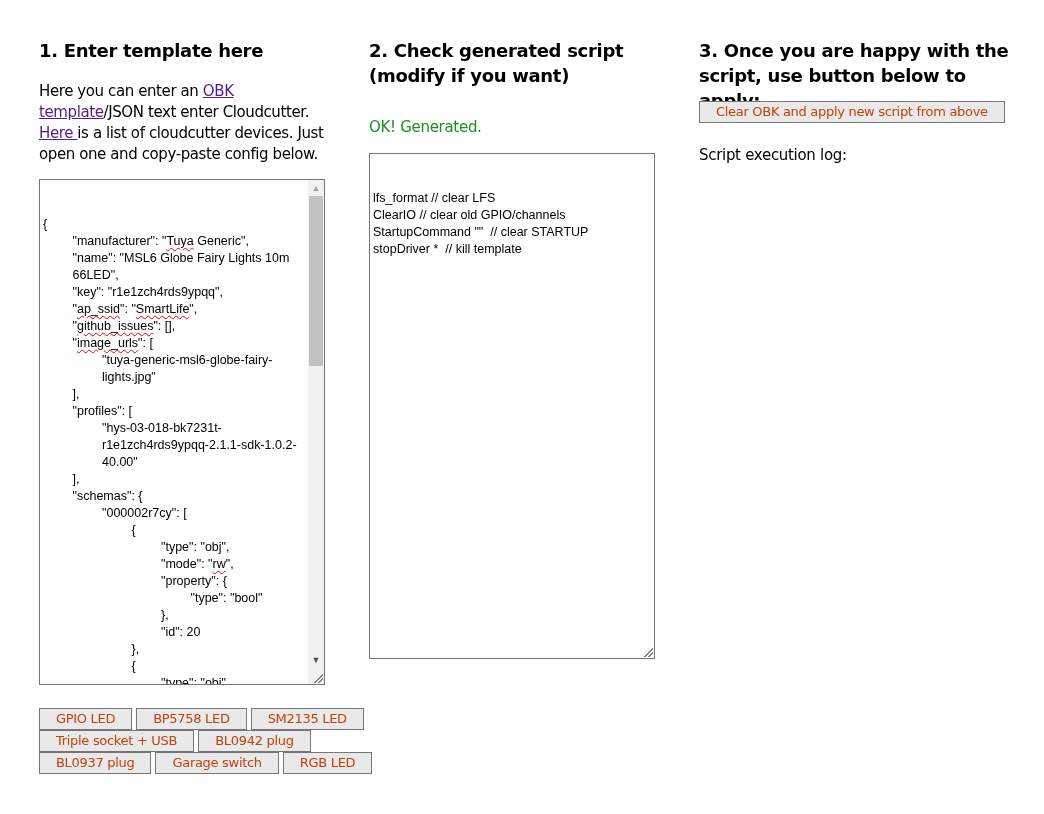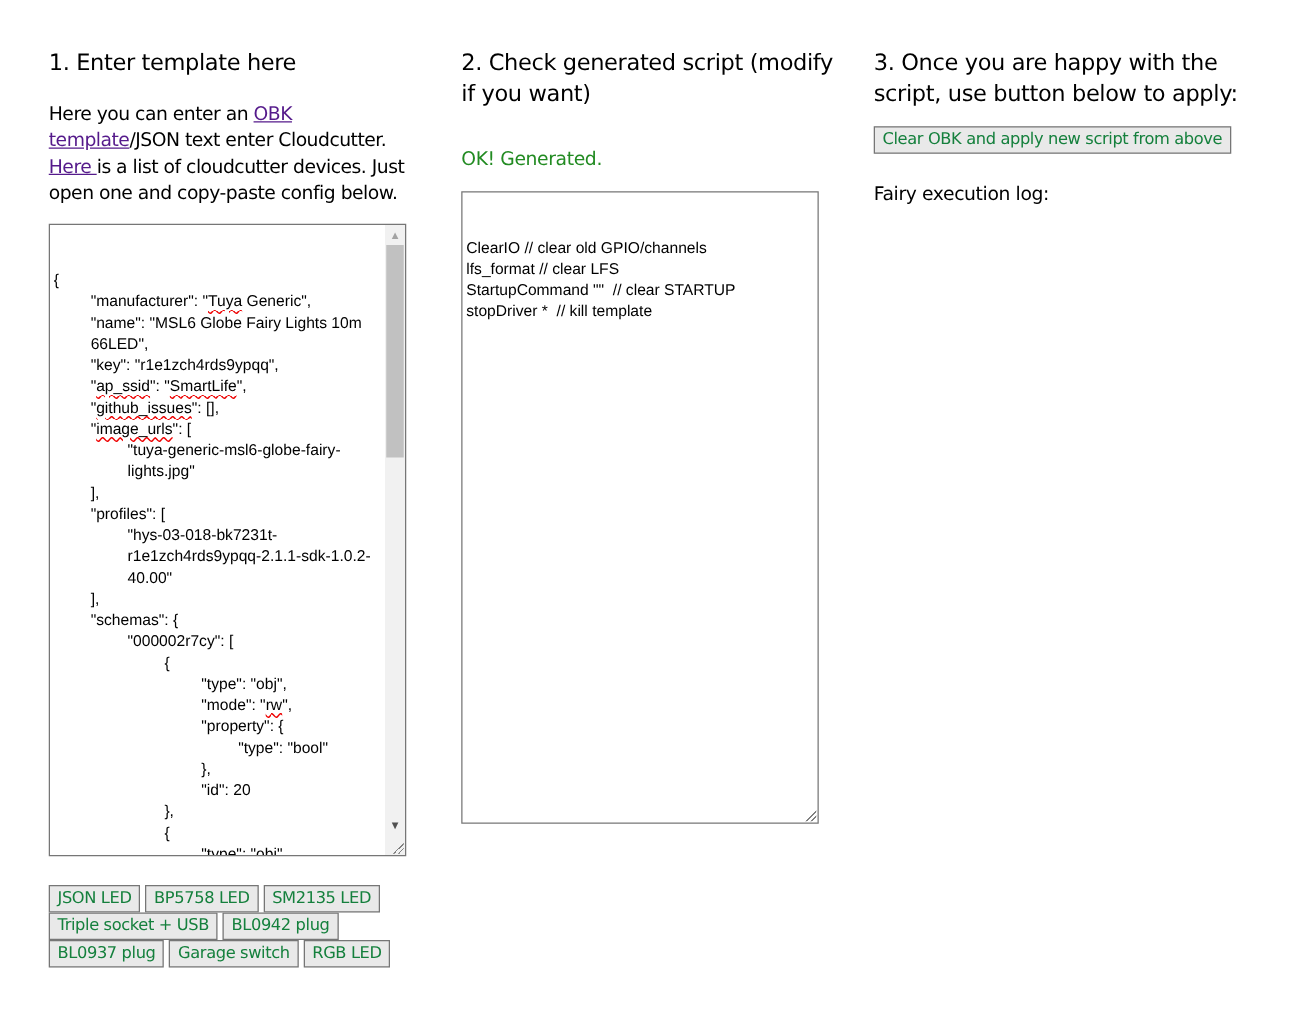--- a/index.html
+++ b/index.html
@@ -6,21 +6,21 @@
   body {
     width: 1044px; height: 814px; position: relative; overflow: hidden;
     font-family: "DejaVu Sans", "Liberation Sans", sans-serif;
     color: #000;
   }
   .col { position: absolute; top: 38px; }
   #col1 { left: 39px; width: 290px; }
   #col2 { left: 369px; width: 310px; }
   #col3 { left: 699px; width: 320px; }
   h3 {
-    font-size: 18px; font-weight: normal; margin: 0; line-height: 25px;
+    font-size: 18px; font-weight: bold; margin: 0; line-height: 25px;
     letter-spacing: -0.3px;
   }
   .intro {
     font-size: 15px; line-height: 21px; margin-top: 18px;
     letter-spacing: -0.4px;
   }
   .intro a { color: #551a8b; text-decoration: underline; }
   .ta {
     position: absolute; box-sizing: border-box;
     border: 1px solid #767676; background: #fff;
@@ -45,21 +45,21 @@
   .resize-grip {
     position: absolute; right: 1px; bottom: 1px; width: 10px; height: 10px;
     background: linear-gradient(135deg, transparent 0 55%, #808080 55% 62%, transparent 62% 75%, #808080 75% 82%, transparent 82%);
   }
   .spell { text-decoration: underline wavy #e00; text-decoration-thickness: 1px; text-underline-offset: 2px; }
   .status-ok { position: absolute; left: 369px; top: 118px; font-size: 15px; color: #228b22; letter-spacing: -0.3px; }
   .btn {
     display: inline-block; box-sizing: border-box;
     border: 1px solid #767676; background: #e9e9e9;
     font-family: "DejaVu Sans", sans-serif; font-size: 13px;
-    padding: 2px 6px; line-height: 16px; color: #15803d; cursor: pointer;
+    padding: 2px 16px; line-height: 16px; color: #c2410c; cursor: pointer;
     letter-spacing: -0.3px; white-space: nowrap;
   }
   #apply-btn { position: absolute; left: 699px; top: 101px; }
   .log-label { position: absolute; left: 699px; top: 146px; font-size: 15px; letter-spacing: -0.3px; }
   .examples { position: absolute; left: 39px; top: 708px; width: 290px; }
   .examples-label { font-size: 15px; line-height: 19px; letter-spacing: -0.3px; }
   .ex-row { display: flex; gap: 4px; margin-top: 0; }
   .ex-row:first-of-type { margin-top: 0; }
 </style>
 </head>
@@ -78,42 +78,42 @@
     <div class="scroll-up">▲</div>
     <div class="scroll-thumb"></div>
     <div class="scroll-down">▼</div>
   </div>
   <div class="resize-grip"></div>
 </div>
 
 <div class="examples">
   <div id="example-rows">
       <div class="ex-row">
-        <button class="btn">JSON LED</button>
+        <button class="btn">GPIO LED</button>
         <button class="btn">BP5758 LED</button>
         <button class="btn">SM2135 LED</button>
       </div>
       <div class="ex-row">
         <button class="btn">Triple socket + USB</button>
         <button class="btn">BL0942 plug</button>
       </div>
       <div class="ex-row">
         <button class="btn">BL0937 plug</button>
         <button class="btn">Garage switch</button>
         <button class="btn">RGB LED</button>
       </div>
     </div>
 </div>
 
 <div class="col" id="col2">
   <h3>2. Check generated script (modify if you want)</h3>
 </div>
 <div class="status-ok">OK! Generated.</div>
 <div class="ta" id="script-ta">
-  <div id="script-content"><div>ClearIO // clear old GPIO/channels</div><div>lfs_format // clear LFS</div><div>StartupCommand ""  // clear STARTUP</div><div>stopDriver *  // kill template</div></div>
+  <div id="script-content"><div>lfs_format // clear LFS</div><div>ClearIO // clear old GPIO/channels</div><div>StartupCommand ""  // clear STARTUP</div><div>stopDriver *  // kill template</div></div>
   <div class="resize-grip"></div>
 </div>
 
 <div class="col" id="col3">
   <h3>3. Once you are happy with the script, use button below to apply:</h3>
 </div>
 <button class="btn" id="apply-btn">Clear OBK and apply new script from above</button>
-<div class="log-label">Fairy execution log:</div>
+<div class="log-label">Script execution log:</div>
 
 </body></html>

